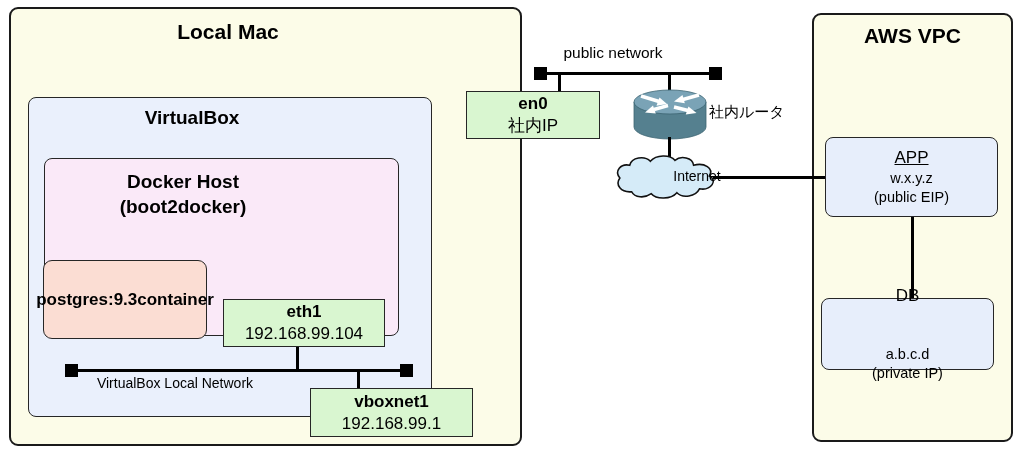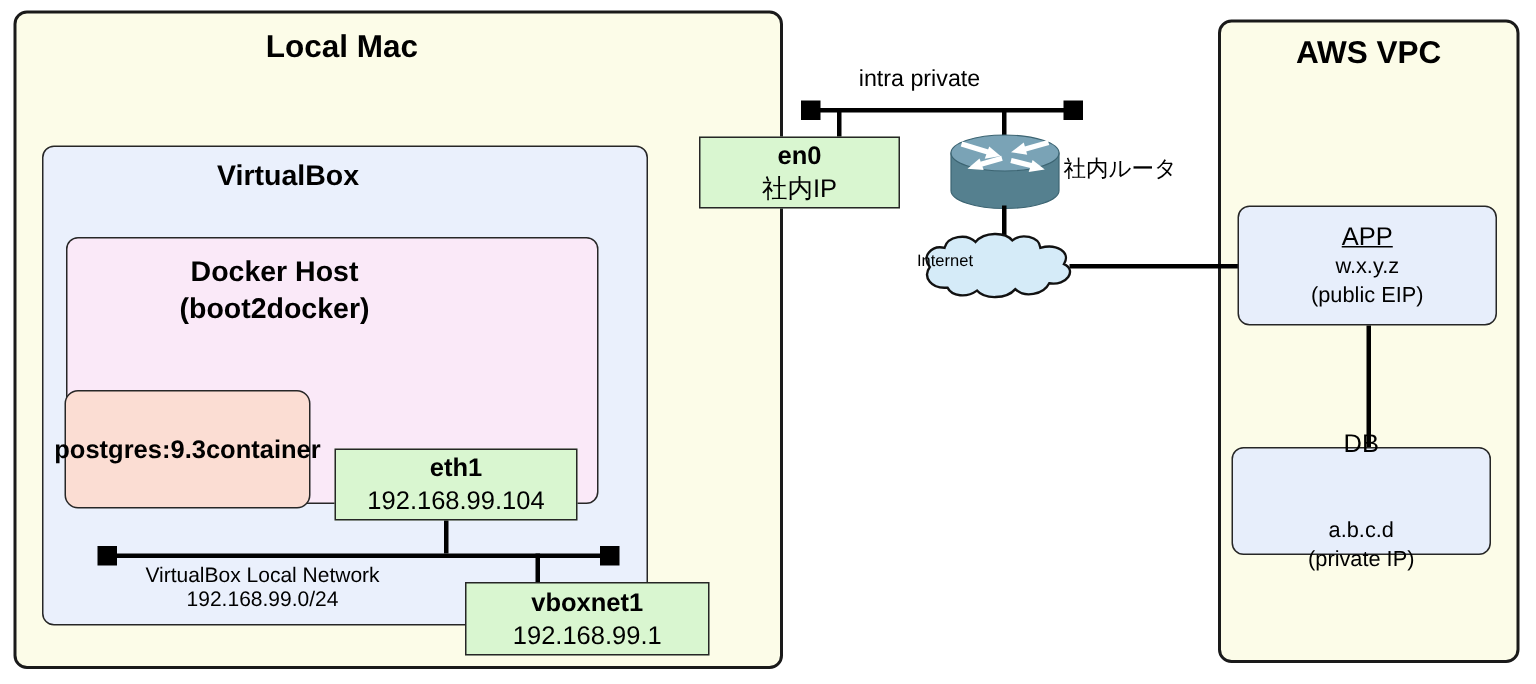--- a/index.html
+++ b/index.html
@@ -51,42 +51,41 @@
   <div class="box inner-box" style="left:44px;top:158px;width:355px;height:178px;background:var(--docker,#FAE9F8);"></div>
 
   <div class="hline" style="left:71px;top:369px;width:330px;"></div>
   <div class="sq" style="left:65px;top:364px;"></div>
   <div class="sq" style="left:400px;top:364px;"></div>
   <div class="vline" style="left:296px;top:345px;height:24px;"></div>
   <div class="vline" style="left:357px;top:369px;height:20px;"></div>
 
   <div class="label" style="left:70px;top:376px;width:210px;font-size:14px;line-height:15.5px;">
     <div>VirtualBox Local Network</div>
-    <div>192.168.99.0/24</div>
   </div>
 
   <div class="box inner-box" style="left:43px;top:260px;width:164px;height:79px;background:var(--postgres,#FBDDD3);border-radius:9px;display:flex;flex-direction:row;align-items:center;justify-content:center;line-height:1.25;">
     <div class="b t17">postgres:9.3</div>
     <div class="b t17">container</div>
   </div>
 
   <div class="box nic-box t17" style="left:223px;top:299px;width:162px;height:48px;">
     <div class="b">eth1</div>
     <div>192.168.99.104</div>
   </div>
 
   <div class="box nic-box t17" style="left:310px;top:388px;width:163px;height:49px;">
     <div class="b">vboxnet1</div>
     <div>192.168.99.1</div>
   </div>
 
   <div class="hline" style="left:546px;top:72px;width:168px;"></div>
   <div class="sq" style="left:534px;top:67px;"></div>
   <div class="sq" style="left:709px;top:67px;"></div>
-  <div class="label" style="left:553px;top:44px;width:120px;font-size:15.5px;">intra private</div>
+  <div class="label" style="left:553px;top:44px;width:120px;font-size:15.5px;">public network</div>
 
   <div class="vline" style="left:558px;top:74px;height:18px;"></div>
   <div class="vline" style="left:668px;top:74px;height:18px;"></div>
 
   <div class="box nic-box" style="left:466px;top:91px;width:134px;height:48px;font-size:17px;">
     <div class="b">en0</div>
     <div>社内IP</div>
   </div>
 
   <svg class="abs" style="left:632px;top:89px;" width="76" height="52" viewBox="0 0 76 52">
@@ -105,21 +104,21 @@
   </svg>
   <div class="label" style="left:709px;top:103px;width:90px;text-align:left;font-size:15px;">社内ルータ</div>
 
   <div class="vline" style="left:668px;top:137px;height:22px;"></div>
 
   <div class="hline" style="left:713px;top:176px;width:114px;"></div>
 
   <svg class="abs" style="left:612px;top:154px;" width="116" height="48" viewBox="0 0 118 48">
     <path d="M20,38 C9,39 3,31 8,24 C2,17 9,9 18,11 C20,3 33,1 39,7 C45,0 59,0 64,6 C70,1 82,3 83,11 C94,8 104,14 99,22 C108,26 101,37 89,35 C85,43 72,45 66,39 C60,46 45,46 40,40 C33,45 23,44 20,38 Z" style="fill:var(--cloud,#D5EBF8);" stroke="#111111" stroke-width="1.6"></path>
   </svg>
-  <div class="label" style="left:576px;top:168px;width:108px;font-size:11px;">Internet</div>
+  <div class="label" style="left:643px;top:168px;width:108px;font-size:14px;">Internet</div>
 
   <div class="box node-box" style="left:825px;top:137px;width:173px;height:80px;">
     <div style="font-size:17px;text-decoration:underline;">APP</div>
     <div style="font-size:14.5px;">w.x.y.z</div>
     <div style="font-size:14.5px;">(public EIP)</div>
   </div>
 
   <div class="vline" style="left:911px;top:217px;height:81px;"></div>
 
   <div class="box node-box" style="left:821px;top:298px;width:173px;height:72px;">

